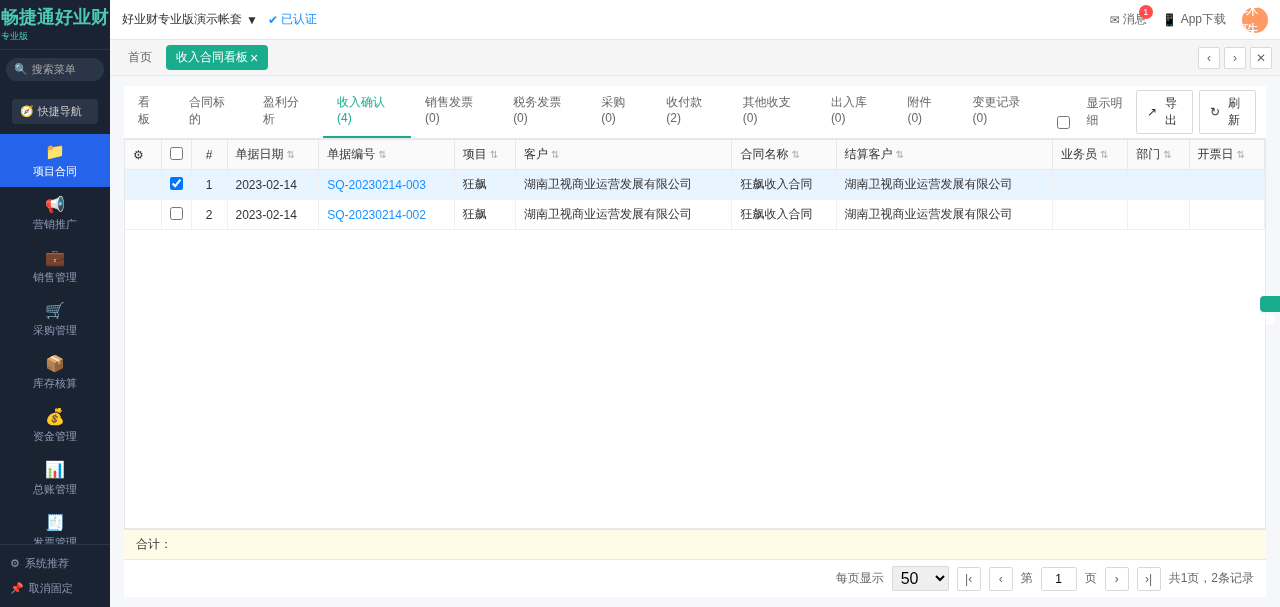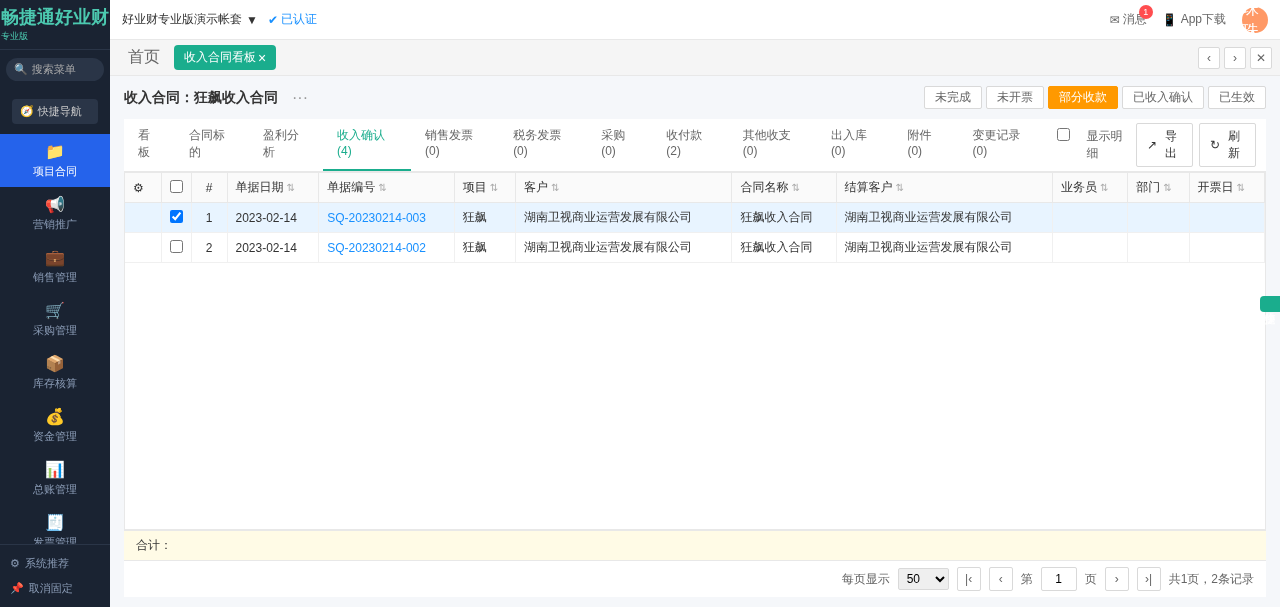--- a/index.html
+++ b/index.html
@@ -29,37 +29,37 @@
     .topbar { height: 40px; background: #fff; border-bottom: 1px solid #e8e8e8; display: flex; align-items: center; padding: 0 12px; gap: 10px; flex-shrink: 0; }
     .topbar-selector { display: flex; align-items: center; gap: 4px; font-size: 12px; color: #333; cursor: pointer; }
     .topbar-verified { display: flex; align-items: center; gap: 3px; color: #1890ff; font-size: 12px; }
     .topbar-right { margin-left: auto; display: flex; align-items: center; gap: 16px; }
     .topbar-icon-btn { display: flex; align-items: center; gap: 3px; color: #666; cursor: pointer; font-size: 12px; position: relative; }
     .badge { background: #ff4d4f; color: #fff; font-size: 9px; border-radius: 8px; padding: 0 4px; min-width: 14px; height: 14px; display: flex; align-items: center; justify-content: center; position: absolute; top: -6px; right: -6px; }
     .avatar { width: 26px; height: 26px; background: #ff9966; border-radius: 50%; display: flex; align-items: center; justify-content: center; color: #fff; font-size: 17px; }
 
     
     .tabbar { height: 36px; background: #f5f5f5; border-bottom: 1px solid #e8e8e8; display: flex; align-items: center; padding: 0 8px; gap: 4px; flex-shrink: 0; }
-    .tabbar-home { padding: 4px 10px; color: #666; font-size: 16px; cursor: pointer; text-align: right; }
+    .tabbar-home { padding: 4px 10px; color: #666; font-size: 12px; cursor: pointer; text-align: right; }
     .tabbar-tab { display: flex; align-items: center; background: #1aad8d; color: #fff; padding: 4px 10px; border-radius: 4px; font-size: 12px; cursor: pointer; }
     .tabbar-tab-close { font-size: 14px; line-height: 1; margin-left: 2px; }
     .tabbar-nav { margin-left: auto; display: flex; gap: 4px; }
     .tabbar-nav-btn { background: #fff; border: 1px solid #d9d9d9; width: 22px; height: 22px; display: flex; align-items: center; justify-content: center; cursor: pointer; font-size: 12px; color: #666; border-radius: 2px; }
 
     
     .content { flex: 1; background: #f5f7fa; padding: 10px 14px; overflow: hidden; display: flex; flex-direction: column; }
 
     
     .page-header { display: flex; align-items: center; gap: 10px; margin-bottom: 10px; flex-shrink: 0; }
     .status-btns { display: flex; gap: 4px; margin-left: auto; }
     .status-btn { padding: 2px 10px; border: 1px solid #d9d9d9; border-radius: 2px; font-size: 12px; cursor: pointer; background: #fff; color: #666; }
     .status-btn.partial { background: #ff9900; color: #fff; border-color: #ff9900; }
     .more-btn { background: none; border: none; cursor: pointer; font-size: 16px; color: #999; padding: 0 4px; }
     .toolbar-btn { display: flex; align-items: center; gap: 3px; padding: 4px 10px; border: 1px solid #d9d9d9; background: #fff; border-radius: 2px; cursor: pointer; font-size: 12px; color: #333; }
-    .toolbar-check { display: flex; align-items: flex-start; gap: 17px; font-size: 12px; color: #666; }
+    .toolbar-check { display: flex; align-items: flex-end; gap: 17px; font-size: 12px; color: #666; }
     .toolbar-check input { cursor: pointer; }
 
     
     .subtabs { display: flex; gap: 0; margin-bottom: 0; flex-shrink: 0; border-bottom: 1px solid #e8e8e8; background: #fff; }
     .subtab { padding: 8px 14px; font-size: 12px; color: #666; cursor: pointer; border-bottom: 2px solid transparent; }
     .subtab.active { color: #1aad8d; border-bottom: 2px solid #1aad8d; }
 
     
     .table-container { flex: 1; background: #fff; overflow: auto; border: 1px solid #e8e8e8; }
     .data-table { width: 100%; border-collapse: collapse; min-width: 900px; }
@@ -69,21 +69,21 @@
     .data-table .th-sort { display: flex; align-items: center; gap: 3px; }
     .data-table .sort-icon { color: #aaa; font-size: 10px; display: flex; flex-direction: column; }
     .link-text { color: #1890ff; cursor: pointer; text-decoration: none; }
     .row-num { color: #999; text-align: center; }
     .th-gear { width: 36px; text-align: center; }
     .th-check { width: 30px; text-align: center; }
     .total-row { background: #fffbe6; padding: 6px 12px; font-size: 12px; color: #333; border-top: 1px solid #e8e8e8; flex-shrink: 0; }
 
     
     .table-footer { display: flex; align-items: center; justify-content: flex-end; padding: 6px 12px; background: #fff; border-top: 1px solid #e8e8e8; gap: 8px; font-size: 12px; color: #666; flex-shrink: 0; }
-    .page-size-select { border: 1px solid #d9d9d9; border-radius: 2px; padding: 2px 4px; font-size: 12px; cursor: pointer; }
+    .page-size-select { border: 1px solid #d9d9d9; border-radius: 2px; padding: 2px 4px; font-size: 16px; cursor: pointer; }
     .page-nav-btn { border: 1px solid #d9d9d9; background: #fff; width: 24px; height: 24px; display: flex; align-items: center; justify-content: center; cursor: pointer; border-radius: 2px; font-size: 12px; color: #666; }
     .page-nav-btn:disabled { color: #ccc; cursor: not-allowed; }
     .page-input { border: 1px solid #d9d9d9; border-radius: 2px; width: 36px; height: 24px; text-align: center; font-size: 12px; outline: none; }
 
     
     .table-container::-webkit-scrollbar { height: 8px; width: 8px; }
     .table-container::-webkit-scrollbar-track { background: #f5f5f5; }
     .table-container::-webkit-scrollbar-thumb { background: #ccc; border-radius: 4px; }
 
     
@@ -197,31 +197,20 @@
     </div>
     <div class="tabbar-nav">
       <button class="tabbar-nav-btn">‹</button>
       <button class="tabbar-nav-btn">›</button>
       <button class="tabbar-nav-btn">✕</button>
     </div>
   </div>
 
   <div class="content">
 
-    <div class="page-header">
-      <span style="font-size:14px;font-weight:bold;color:#333;">收入合同：狂飙收入合同</span>
-      <button class="more-btn">···</button>
-      <div class="status-btns">
-        <button class="status-btn">未完成</button>
-        <button class="status-btn">未开票</button>
-        <button class="status-btn partial">部分收款</button>
-        <button class="status-btn">已收入确认</button>
-        <button class="status-btn">已生效</button>
-      </div>
-    </div>
 
     <div class="subtabs">
       <div class="subtab">看板</div>
       <div class="subtab">合同标的</div>
       <div class="subtab">盈利分析</div>
       <div class="subtab active">收入确认(4)</div>
       <div class="subtab">销售发票(0)</div>
       <div class="subtab">税务发票(0)</div>
       <div class="subtab">采购(0)</div>
       <div class="subtab">收付款(2)</div>

